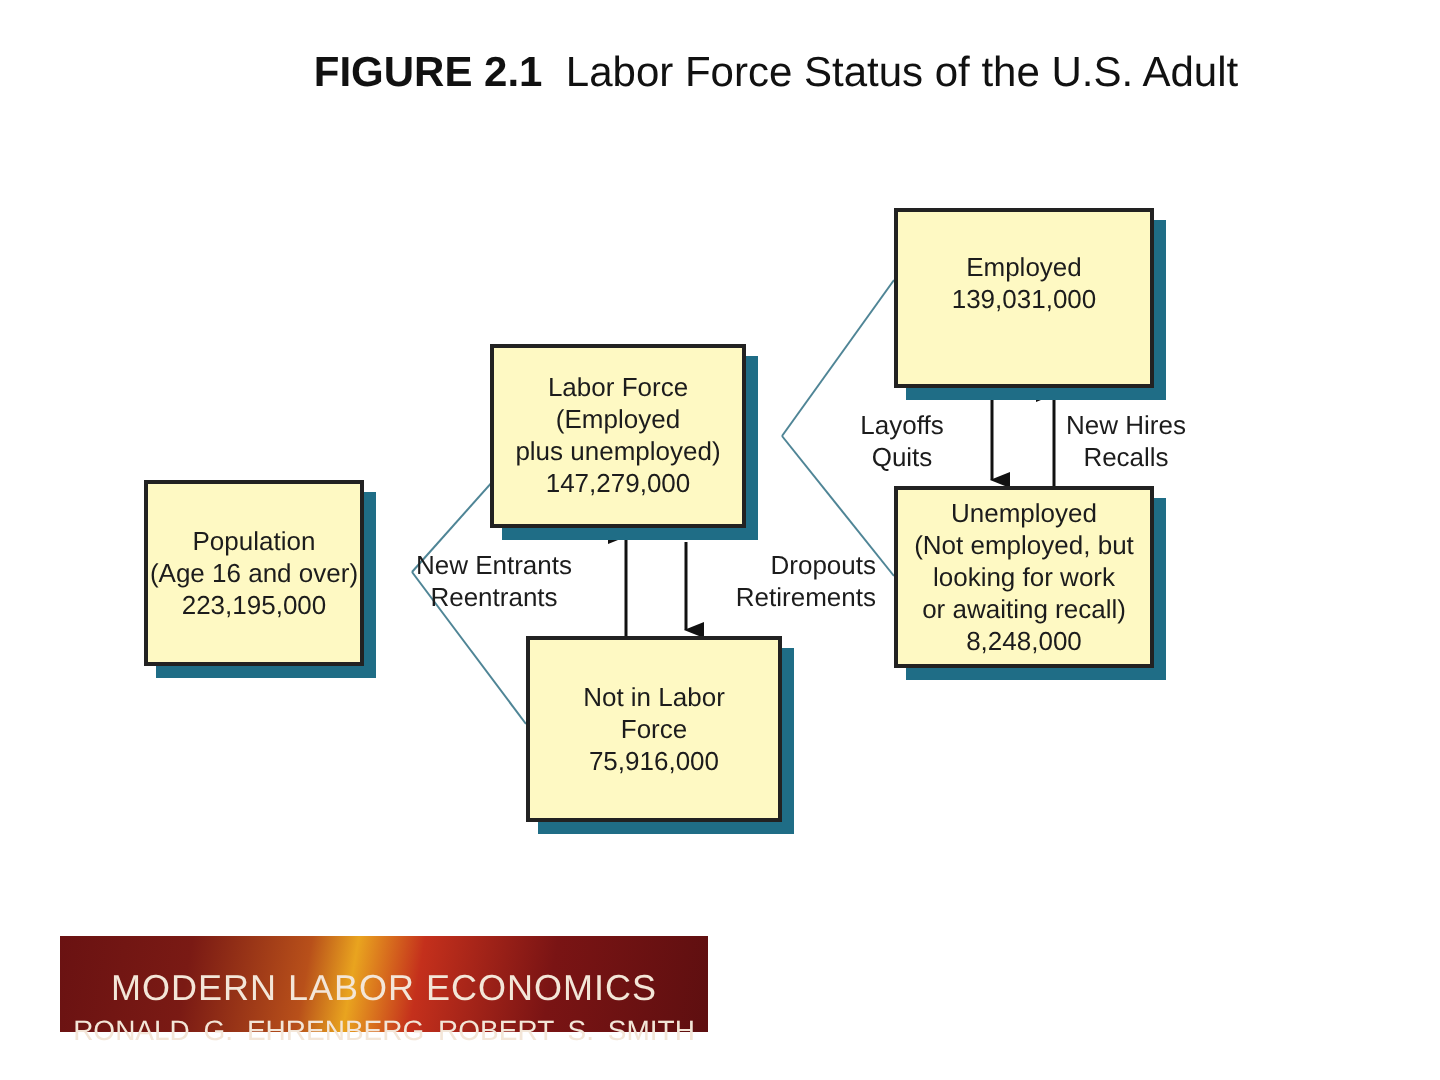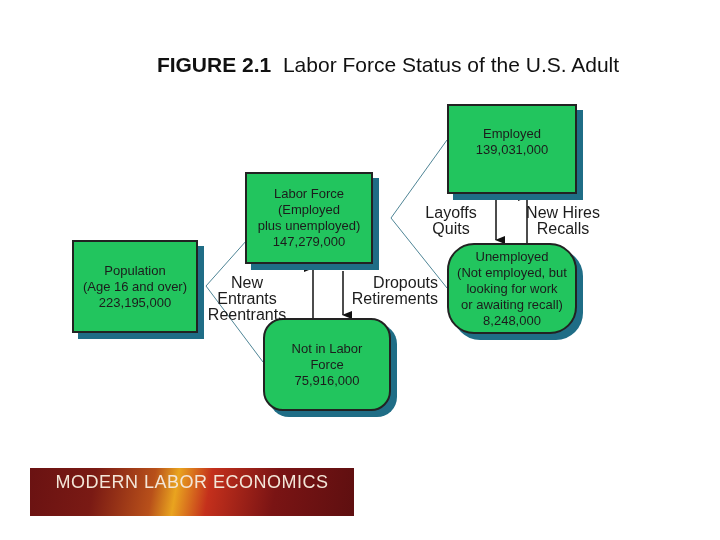--- a/index.html
+++ b/index.html
@@ -1,23 +1,23 @@
 <!DOCTYPE html>
 <html><head>
 <meta charset="utf-8">
 <style>
   html,body{margin:0;padding:0;}
   body{width:720px;height:540px;background:#ffffff;position:relative;overflow:hidden;font-family:"Liberation Sans",sans-serif;color:#1a1a1a;}
-  .title{position:absolute;left:118px;top:52px;width:540px;text-align:center;font-size:21px;line-height:26px;color:#111;}
+  .title{position:absolute;left:118px;top:24px;width:540px;text-align:center;font-size:21px;line-height:26px;color:#111;}
   .title b{font-weight:bold;}
-  .box{position:absolute;background:#22c55e;border:2px solid #222;box-shadow:6px 6px 0 #1f6d86;box-sizing:border-box;display:flex;align-items:center;justify-content:center;text-align:center;font-size:13px;line-height:16px;color:#1c1c1c;}
+  .box{position:absolute;background:#fef9c3;border:2px solid #222;box-shadow:6px 6px 0 #1f6d86;box-sizing:border-box;display:flex;align-items:center;justify-content:center;text-align:center;font-size:13px;line-height:16px;color:#1c1c1c;}
   .box .inner{white-space:pre-line;}
-  .flow{position:absolute;text-align:center;font-size:16px;line-height:16px;color:#1c1c1c;white-space:pre-line;}
+  .flow{position:absolute;text-align:center;font-size:13px;line-height:16px;color:#1c1c1c;white-space:pre-line;}
   svg.lines{position:absolute;left:0;top:0;}
-  .logo{position:absolute;left:30px;top:468px;width:324px;height:48px;background:linear-gradient(100deg,#6a1212 0%,#7a1a14 20%,#b8501a 38%,#e9a41f 45%,#c4301c 55%,#7a1414 75%,#5e0f10 100%);color:#f3e6d8;box-sizing:border-box;padding-top:4px;}
+  .logo{position:absolute;left:30px;top:468px;width:324px;height:48px;background:linear-gradient(100deg,#6a1212 0%,#7a1a14 20%,#b8501a 38%,#e9a41f 45%,#c4301c 55%,#7a1414 75%,#5e0f10 100%);color:#f3e6d8;box-sizing:border-box;padding-top:16px;}
   .logo .l1{font-size:18px;letter-spacing:0.5px;text-align:center;line-height:20px;}
   .logo .l2{font-size:14px;text-align:center;line-height:18px;margin-top:2px;word-spacing:3px;}
 </style>
 </head>
 <body>
 
 <div class="title">
   <b>FIGURE 2.1</b>&nbsp;
   <span>Labor Force Status of the U.S. Adult</span><br>
 </div>
@@ -33,56 +33,57 @@
   <line x1="206" y1="286" x2="263" y2="362" stroke="#4f8596" stroke-width="1"></line>
   <line x1="391" y1="218" x2="447" y2="140" stroke="#4f8596" stroke-width="1"></line>
   <line x1="391" y1="218" x2="447" y2="288" stroke="#4f8596" stroke-width="1"></line>
 
   <line x1="313" y1="318" x2="313" y2="268" stroke="#111" stroke-width="1.5" marker-end="url(#ah)"></line>
   <line x1="343" y1="271" x2="343" y2="315" stroke="#111" stroke-width="1.5" marker-end="url(#ah)"></line>
   <line x1="496" y1="200" x2="496" y2="240" stroke="#111" stroke-width="1.5" marker-end="url(#ah)"></line>
   <line x1="527" y1="243" x2="527" y2="197" stroke="#111" stroke-width="1.5" marker-end="url(#ah)"></line>
 </svg>
 
-<div class="box" style="left:72px;top:240px;width:126px;height:93px;">
+<div class="box" style="left:72px;top:240px;width:110px;height:93px;">
   <div class="inner">Population
 (Age 16 and over)
 223,195,000</div>
 </div>
 
 <div class="box" style="left:245px;top:172px;width:128px;height:92px;">
   <div class="inner">Labor Force
 (Employed
 plus unemployed)
 147,279,000</div>
 </div>
 
-<div class="box" style="left:263px;top:318px;width:128px;height:93px;border-radius:20px;">
+<div class="box" style="left:263px;top:318px;width:128px;height:93px;">
   <div class="inner">Not in Labor
 Force
 75,916,000</div>
 </div>
 
 <div class="box" style="left:447px;top:104px;width:130px;height:90px;">
   <div class="inner" style="margin-bottom:14px;">Employed
 139,031,000</div>
 </div>
 
-<div class="box" style="left:447px;top:243px;width:130px;height:91px;border-radius:27px;">
+<div class="box" style="left:447px;top:243px;width:130px;height:91px;">
   <div class="inner">Unemployed
 (Not employed, but
 looking for work
 or awaiting recall)
 8,248,000</div>
 </div>
 
 <div class="flow" style="left:199px;top:275px;width:96px;">New Entrants
 Reentrants</div>
 <div class="flow" style="left:350px;top:275px;width:88px;text-align:right;">Dropouts
 Retirements</div>
 <div class="flow" style="left:420px;top:205px;width:62px;">Layoffs
 Quits</div>
 <div class="flow" style="left:523px;top:205px;width:80px;">New Hires
 Recalls</div>
 
 <div class="logo">
   <div class="l1">MODERN LABOR ECONOMICS</div>
+  <div class="l2">RONALD G. EHRENBERG   ROBERT S. SMITH</div>
 </div>
 
 </body></html>

